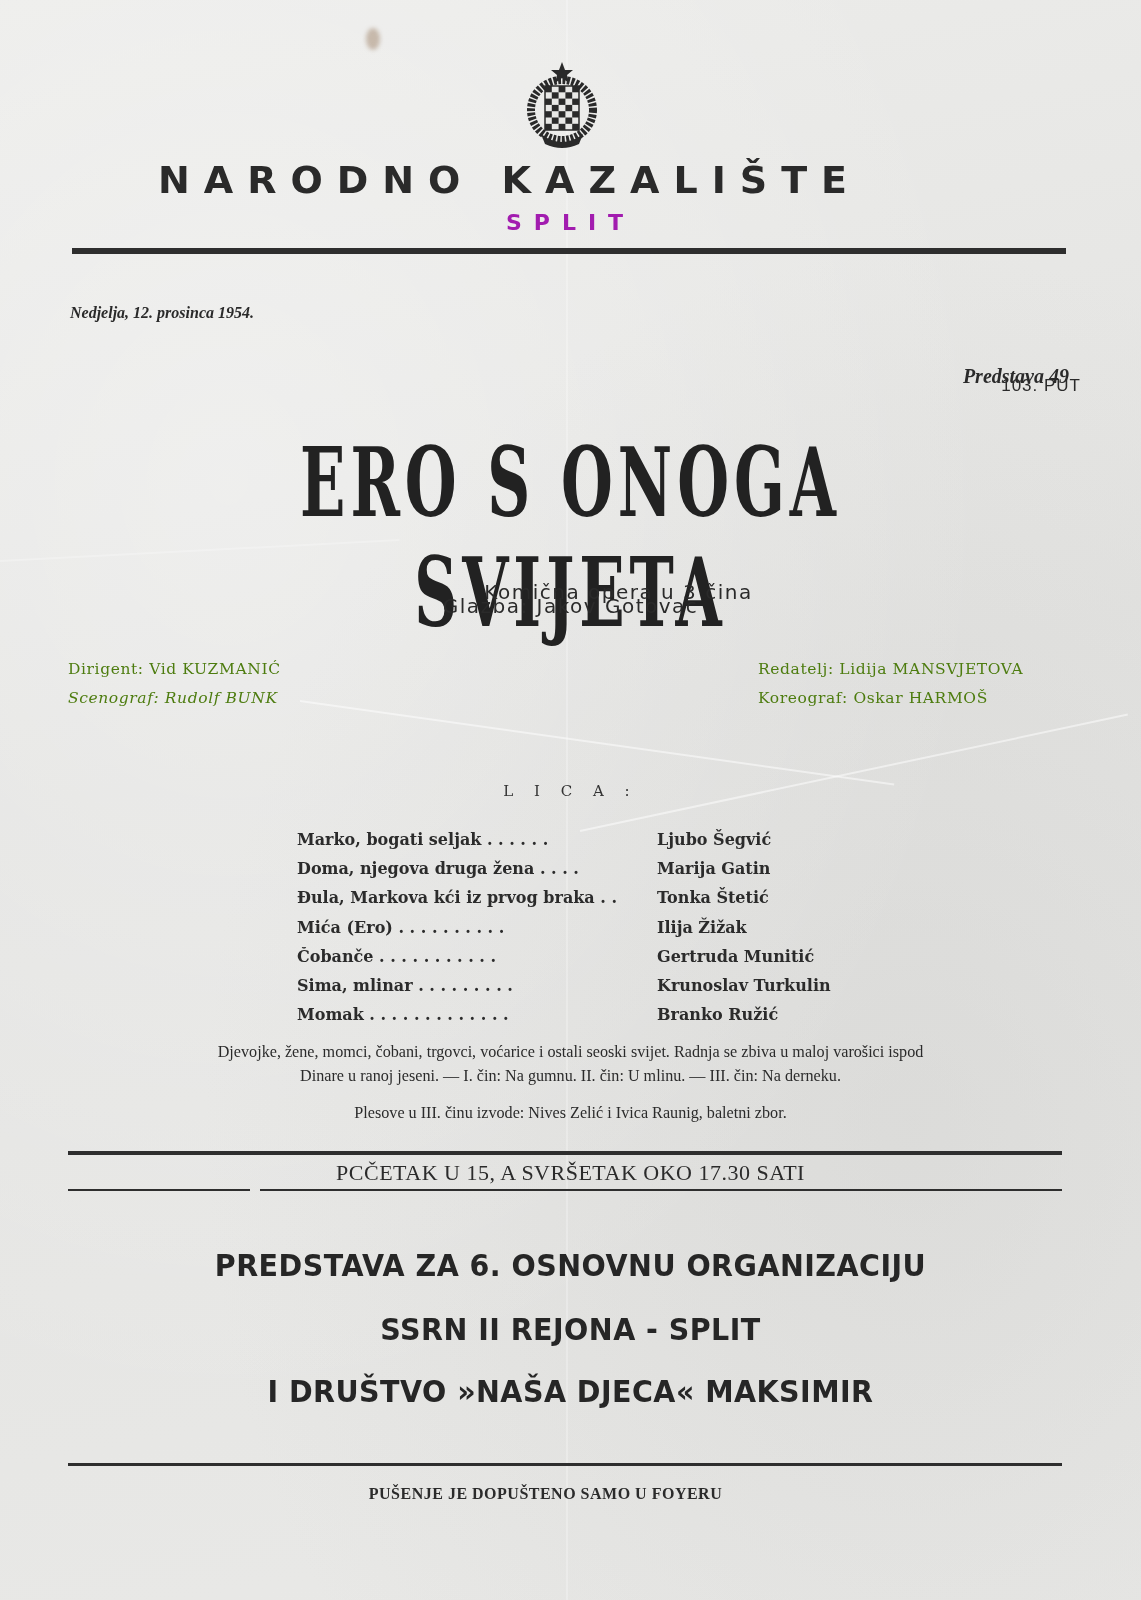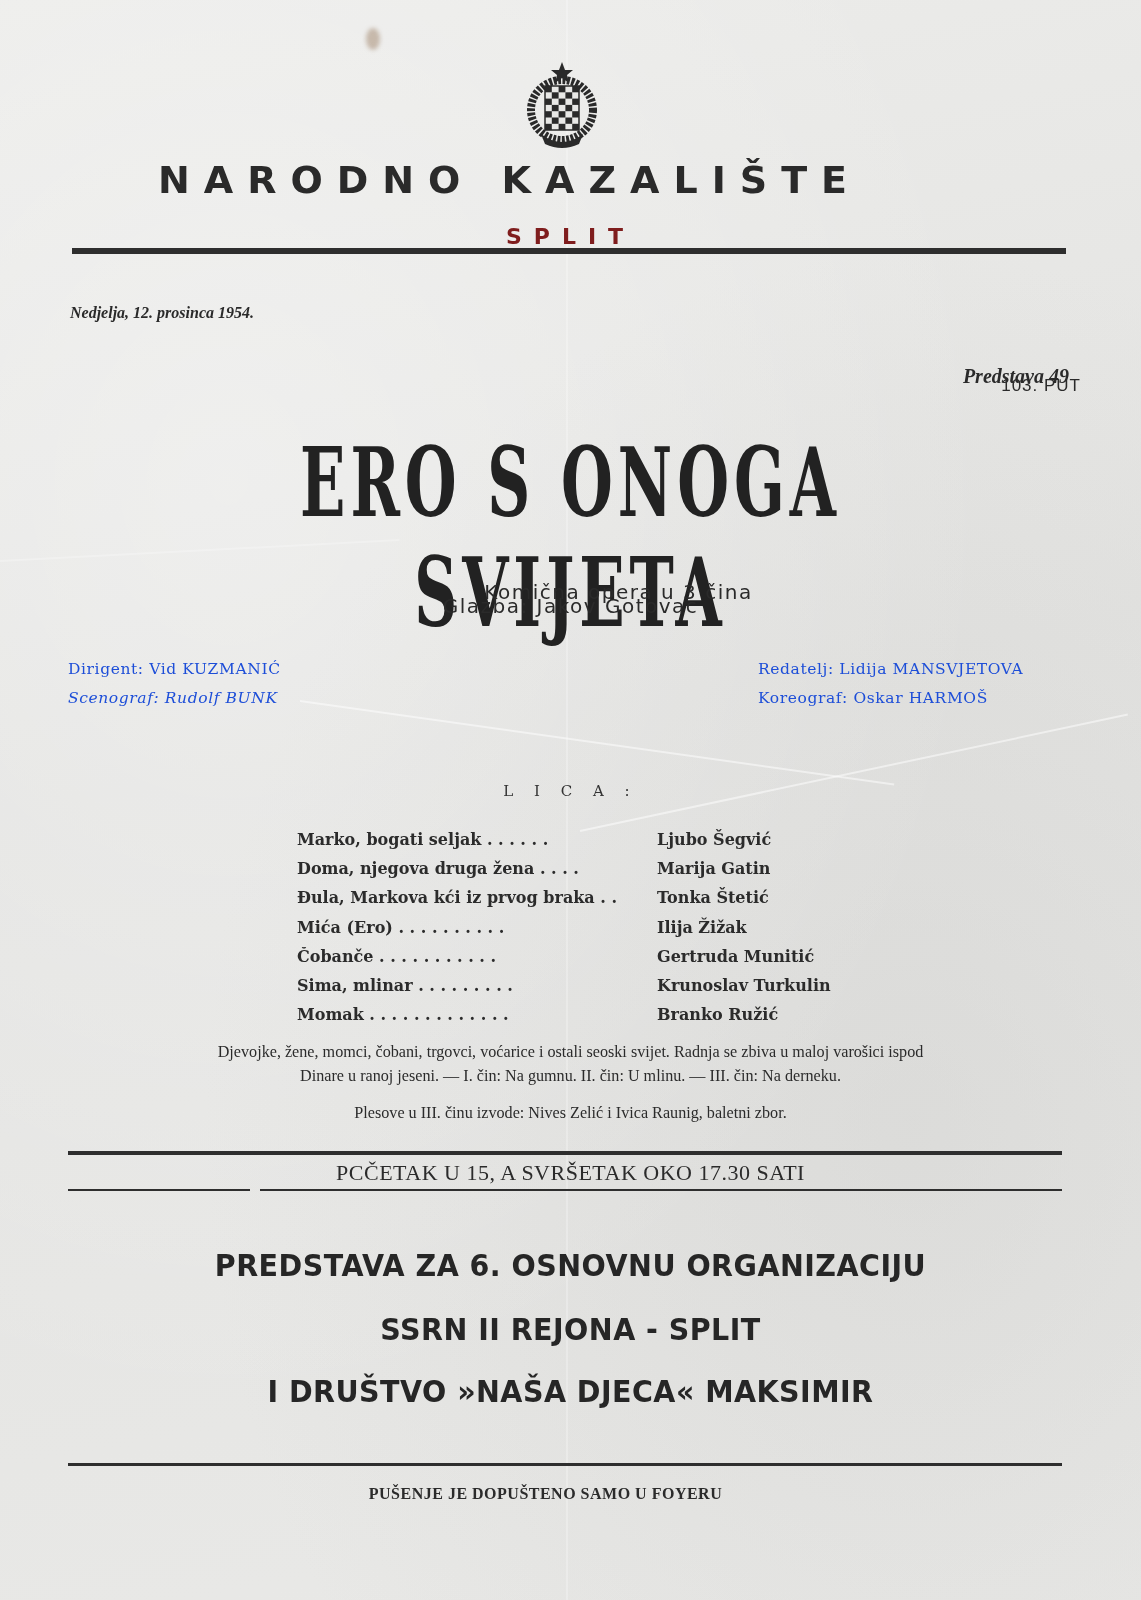--- a/index.html
+++ b/index.html
@@ -16,22 +16,22 @@
     .crease { position:absolute; height:2px; background:rgba(255,255,255,0.5); transform-origin:left center; }
     .stain { position:absolute; left:366px; top:28px; width:14px; height:22px; border-radius:50%; background:rgba(150,120,90,0.45); filter: blur(2px); }
 
     .emblem { position:absolute; left:527px; top:60px; width:70px; height:90px; }
     .theatre-name {
       position:absolute; left:0; width:1019px; top:158px; text-align:center;
       font-family:"DejaVu Sans", sans-serif; font-weight:bold; font-size:38px; letter-spacing:14px;
       color:#2a2a2a;
     }
     .city {
-      position:absolute; left:0; width:1141px; top:224px; text-align:center;
-      font-family:"DejaVu Sans", sans-serif; font-weight:bold; font-size:22px; letter-spacing:12px; color:#7f1d1d;
+      position:absolute; left:0; width:1141px; top:210px; text-align:center;
+      font-family:"DejaVu Sans", sans-serif; font-weight:bold; font-size:22px; letter-spacing:12px; color:#a21caf;
     }
     .rule { position:absolute; background:#2e2e2e; }
 
     .date {
       position:absolute; left:70px; top:304px;
       font-family:"Liberation Serif", serif; font-style:italic; font-weight:bold; font-size:16px; color:#2a2a2a;
     }
     .perf-no {
       position:absolute; right:72px; top:341px;
       font-family:"Liberation Serif", serif; font-style:italic; font-weight:bold; font-size:20px; color:#2a2a2a;margin-top:24px;
@@ -43,21 +43,21 @@
     .title {
       position:absolute; left:0; width:1141px; top:428px; text-align:center;
       font-family:"DejaVu Serif", serif; font-weight:bold; font-size:96px; letter-spacing:8px;
       transform: scaleX(0.62); transform-origin:center; color:#222; line-height:110px;
     }
     .subtitle {
       position:absolute; left:0; width:1141px; text-align:center;
       font-family:"DejaVu Sans", sans-serif; font-size:20px; letter-spacing:1.5px; color:#2a2a2a;
     }
     .credit {
-      position:absolute; font-family:"DejaVu Serif", serif; font-size:15.5px; color:#1d4ed8; letter-spacing:0.6px;
+      position:absolute; font-family:"DejaVu Serif", serif; font-size:15.5px; color:#4d7c0f; letter-spacing:0.6px;
     }
     .lica-head {
       position:absolute; left:0; width:1141px; top:782px; text-align:center;
       font-family:"DejaVu Serif", serif; font-size:15px; letter-spacing:8px; color:#333;
     }
     .cast { position:absolute; left:297px; top:825px; width:560px; }
     .cast-row { display:flex; height:29.2px; align-items:center;
       font-family:"DejaVu Serif", serif; font-weight:bold; font-size:16px; color:#2b2b2b; }
     .cast-role { width:360px; white-space:nowrap; overflow:hidden; }
     .cast-actor { flex:1; white-space:nowrap; }

